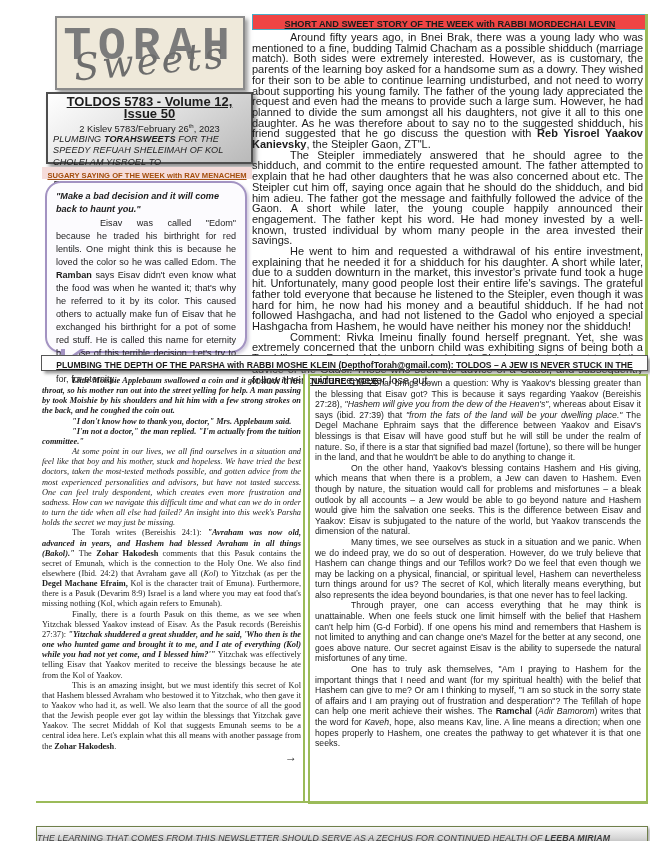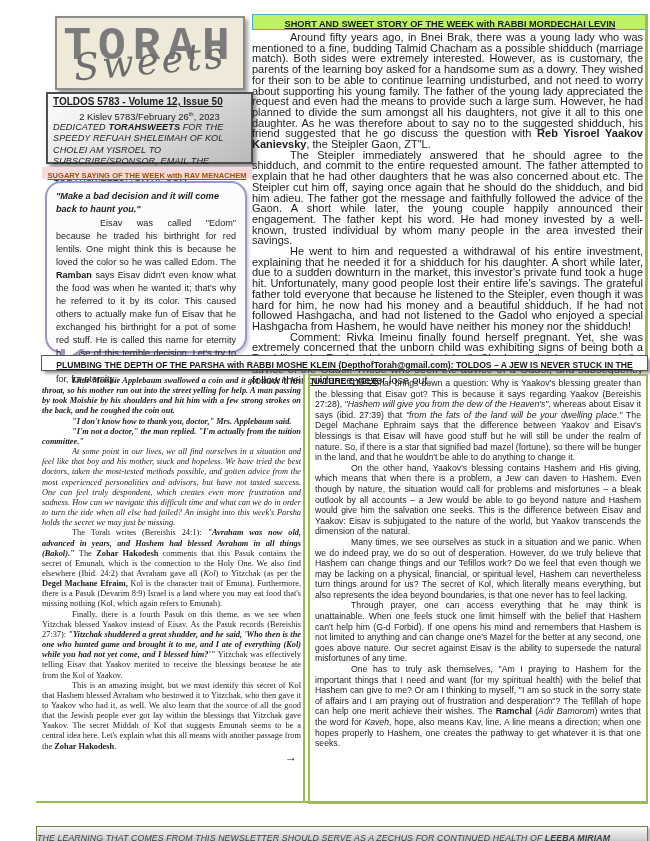--- a/index.html
+++ b/index.html
@@ -29,21 +29,21 @@
     color:#6d6d6d; transform:rotate(-5deg); letter-spacing:3px;
   }
 
   
   .issue-box {
     position:absolute; left:46px; top:92px; width:207px; height:72px;
     background:linear-gradient(145deg,#ffffff 0%,#e3e3e3 45%,#b9b9b9 100%);
     border:2px solid #4e4e4e; box-shadow:3px 3px 4px rgba(60,60,60,.6);
     box-sizing:border-box; padding:2px 5px 0 5px;
   }
-  .issue-title { text-align:left; font-size:10px; font-weight:700; text-decoration:underline; line-height:12px; }
+  .issue-title { text-align:center; font-size:13px; font-weight:700; text-decoration:underline; line-height:12px; }
   .issue-date  { text-align:center; font-size:9.4px; line-height:11px; }
   .issue-dedication { font-size:9.1px; line-height:11.2px; text-align:left; letter-spacing:.1px; }
 
   
   .sugary-header {
     position:absolute; left:42px; top:167px; width:210px; height:12px;
     background:var(--sugary_bg); text-align:center; line-height:12px;
   }
   .sugary-header span {
     font-size:7.6px; font-weight:700; color:var(--sugary_text); text-decoration:underline;
@@ -64,21 +64,21 @@
     border-top:17px solid var(--purple); border-right:24px solid transparent;
   }
   .bubble-tail-inner {
     position:absolute; left:18px; bottom:-9px; width:0; height:0;
     border-top:12px solid #fcfbfe; border-right:17px solid transparent;
   }
 
   
   .story-header {
     position:absolute; left:252px; top:14px; width:396px; height:16px;
-    background:#bef264; border:1.5px solid var(--accent_blue);
+    background:#ef4444; border:1.5px solid var(--accent_blue);
     box-sizing:border-box; text-align:center; line-height:13px;
   }
   .story-header span { font-size:9.2px; font-weight:700; text-decoration:underline; }
   .story-body {
     position:absolute; left:252px; top:32px; width:391px;
     font-size:11px; line-height:10.7px; text-align:justify;
   }
   .story-body p { margin:0; text-indent:38px; }
   .story-body p.comment { }
 
@@ -127,21 +127,21 @@
 <div id="page">
 
   <div class="logo-box">
     <div class="logo-torah">TORAH</div>
     <div class="logo-script">Sweets</div>
   </div>
 
   <div class="issue-box">
     <div class="issue-title">TOLDOS 5783 - Volume 12, Issue 50</div>
     <div class="issue-date"><span>2 Kislev 5783/February 26</span><span class="s-sup">th</span><span>, 2023</span></div>
-    <div class="issue-dedication"><span class="s-i">DEDICATED </span><span class="s-bi">TORAHSWEETS</span><span class="s-i"> FOR THE SPEEDY REFUAH SHELEIMAH OF KOL CHOLEI AM YISROEL TO SUBSCRIBE/SPONSOR, EMAIL THE EDITOR, MENDEL BERLIN, AT TORAHSWEETS@GMAIL.COM</span></div>
+    <div class="issue-dedication"><span class="s-i">PLUMBING </span><span class="s-bi">TORAHSWEETS</span><span class="s-i"> FOR THE SPEEDY REFUAH SHELEIMAH OF KOL CHOLEI AM YISROEL TO SUBSCRIBE/SPONSOR, EMAIL THE EDITOR, MENDEL BERLIN, AT TORAHSWEETS@GMAIL.COM</span></div>
   </div>
 
   <div class="sugary-header">
     <span>SUGARY SAYING OF THE WEEK with RAV MENACHEM LOMNER</span>
   </div>
 
   <div class="bubble">
     <div class="bubble-quote">"Make a bad decision and it will come back to haunt you."</div>
     <div class="bubble-body"><span>Eisav was called "Edom" because he traded his birthright for red lentils. One might think this is because he loved the color so he was called Edom. The </span><span class="s-b">Ramban</span><span> says Eisav didn't even know what the food was when he wanted it; that's why he referred to it by its color. This caused others to actually make fun of Eisav that he exchanged his birthright for a pot of some red stuff. He is called this name for eternity because of this terrible decision. Let's try to make great decisions that we will be known for, for eternity.</span></div>
     <div class="bubble-tail-outer"></div>

